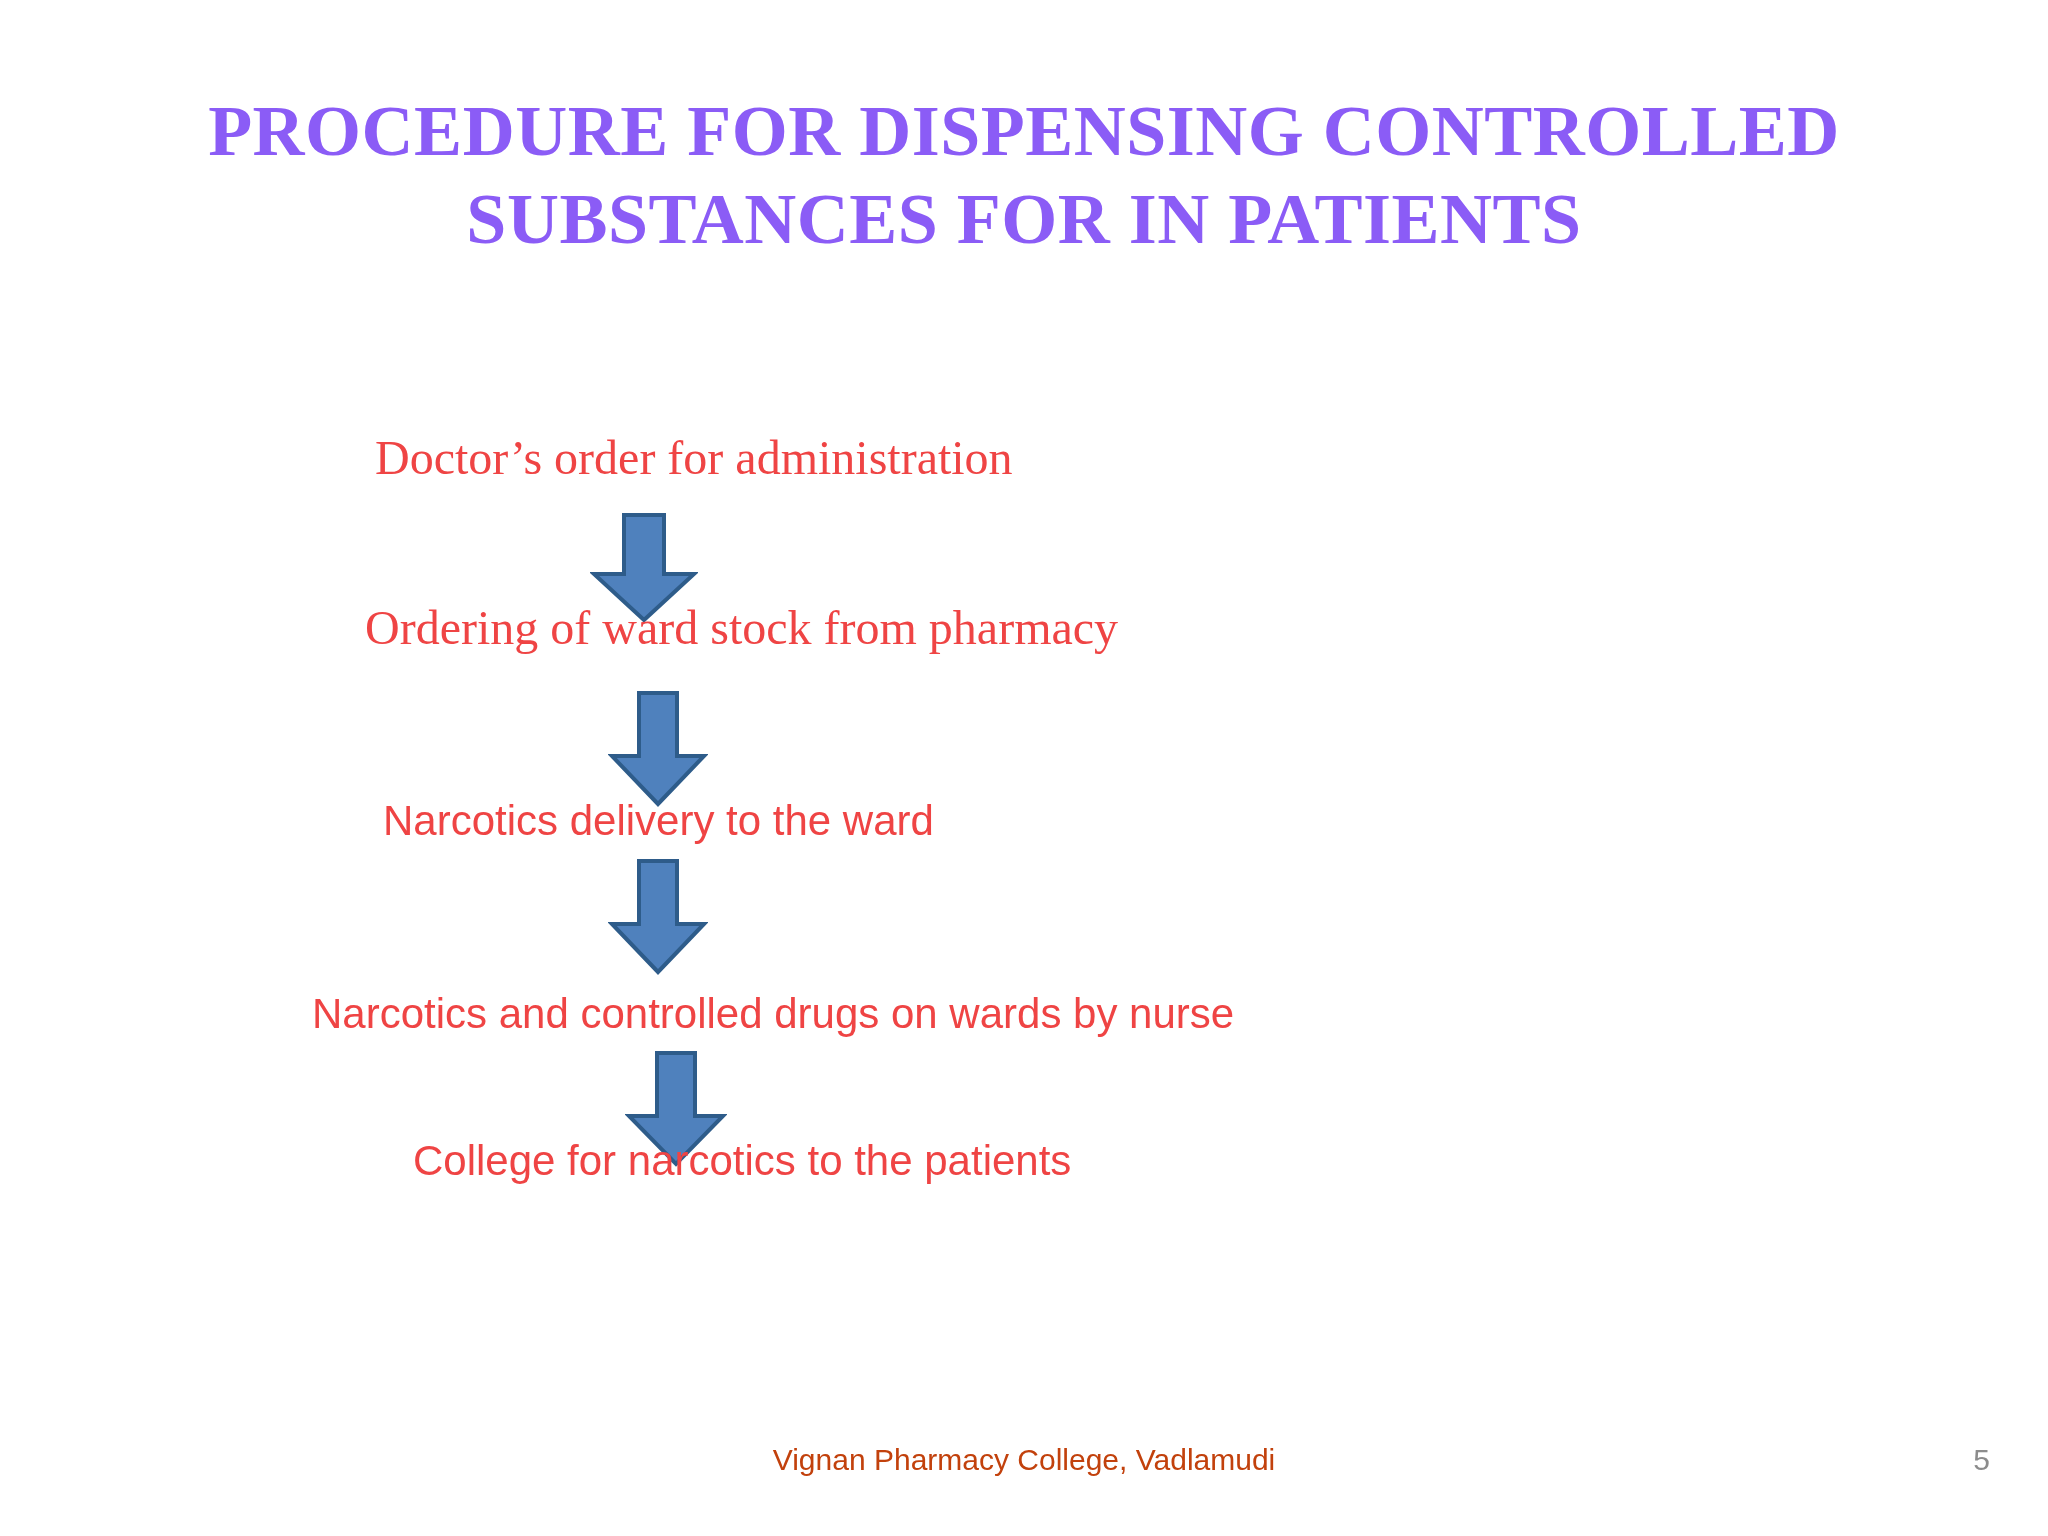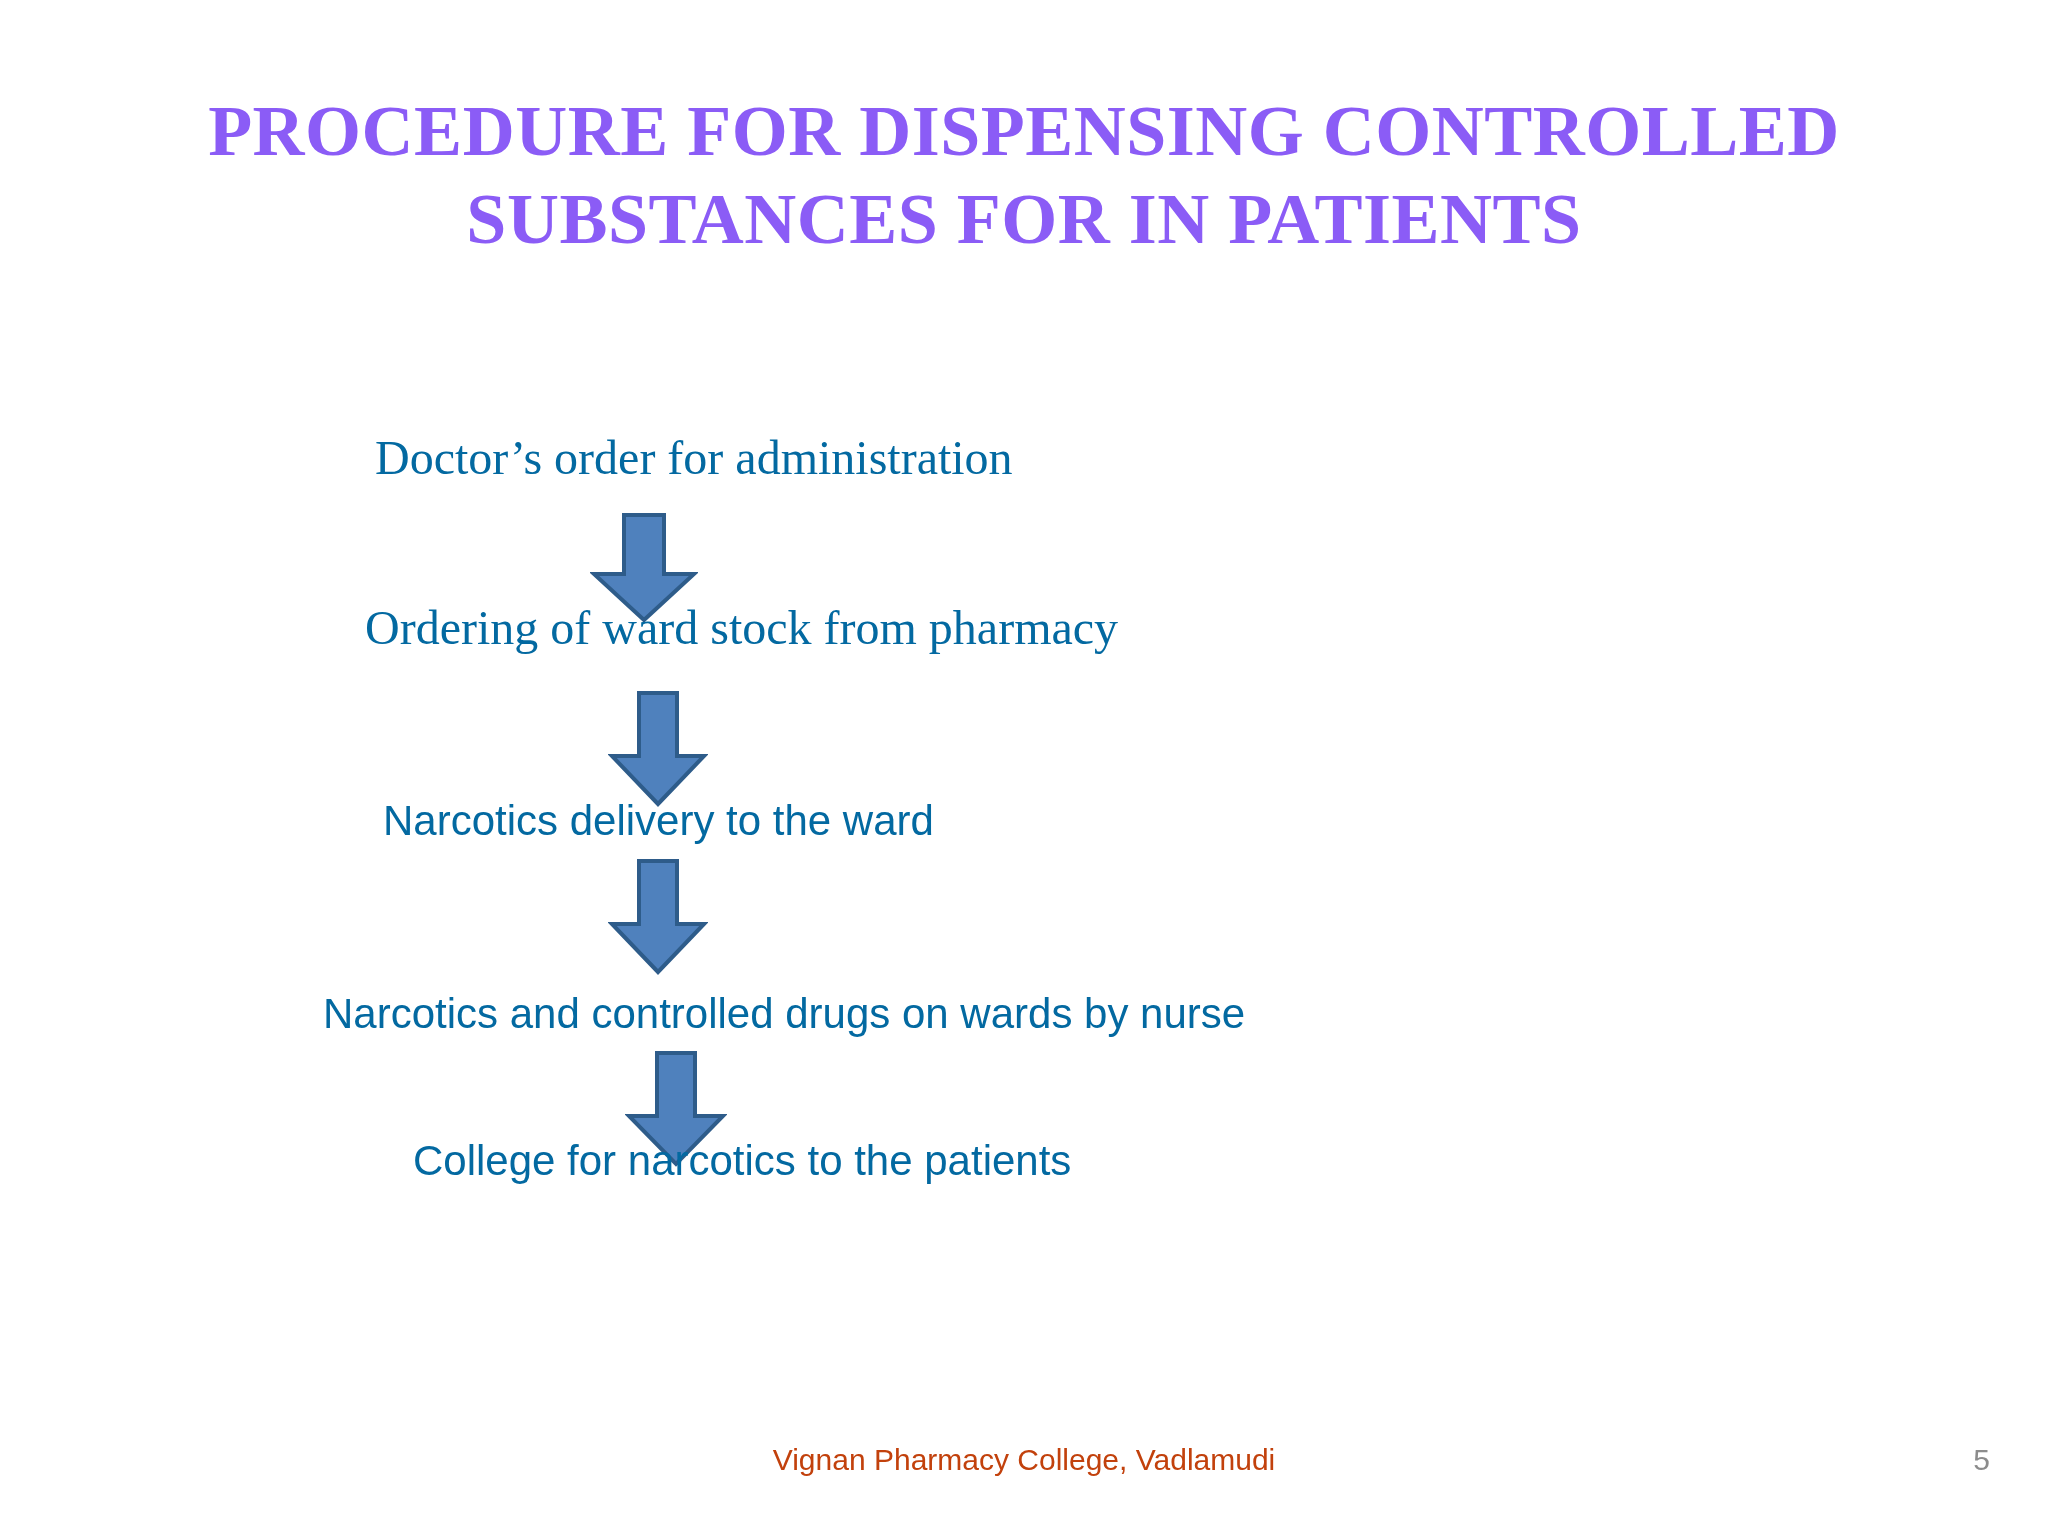--- a/index.html
+++ b/index.html
@@ -41,37 +41,37 @@
   .flow {
     position: absolute;
     left: 0;
     top: 0;
     width: 2048px;
     height: 1536px;
   }
 
   .flow-step {
     position: absolute;
-    color: #0369a1;
+    color: #ef4444;
     white-space: nowrap;
     line-height: 1;
   }
   .flow-step.serif {
     font-family: "Liberation Serif", "DejaVu Serif", serif;
     font-size: 48px;
   }
   .flow-step.sans {
     font-family: Liberation Sans, sans-serif;
     font-size: 42px;
   }
 
   .step-1 { left: 375px;  top: 434px;  }
   .step-2 { left: 365px;  top: 604px;  }
   .step-3 { left: 383px;  top: 800px;  }
-  .step-4 { left: 312px;  top: 993px; margin-left: 11px;  }
+  .step-4 { left: 312px;  top: 993px;  }
   .step-5 { left: 413px;  top: 1140px; }
 
   .flow-arrow {
     position: absolute;
     display: block;
   }
   .arrow-1 { left: 590px; top: 512px;  }
   .arrow-2 { left: 608px; top: 690px;  }
   .arrow-3 { left: 608px; top: 858px;  }
   .arrow-4 { left: 625px; top: 1050px; }

